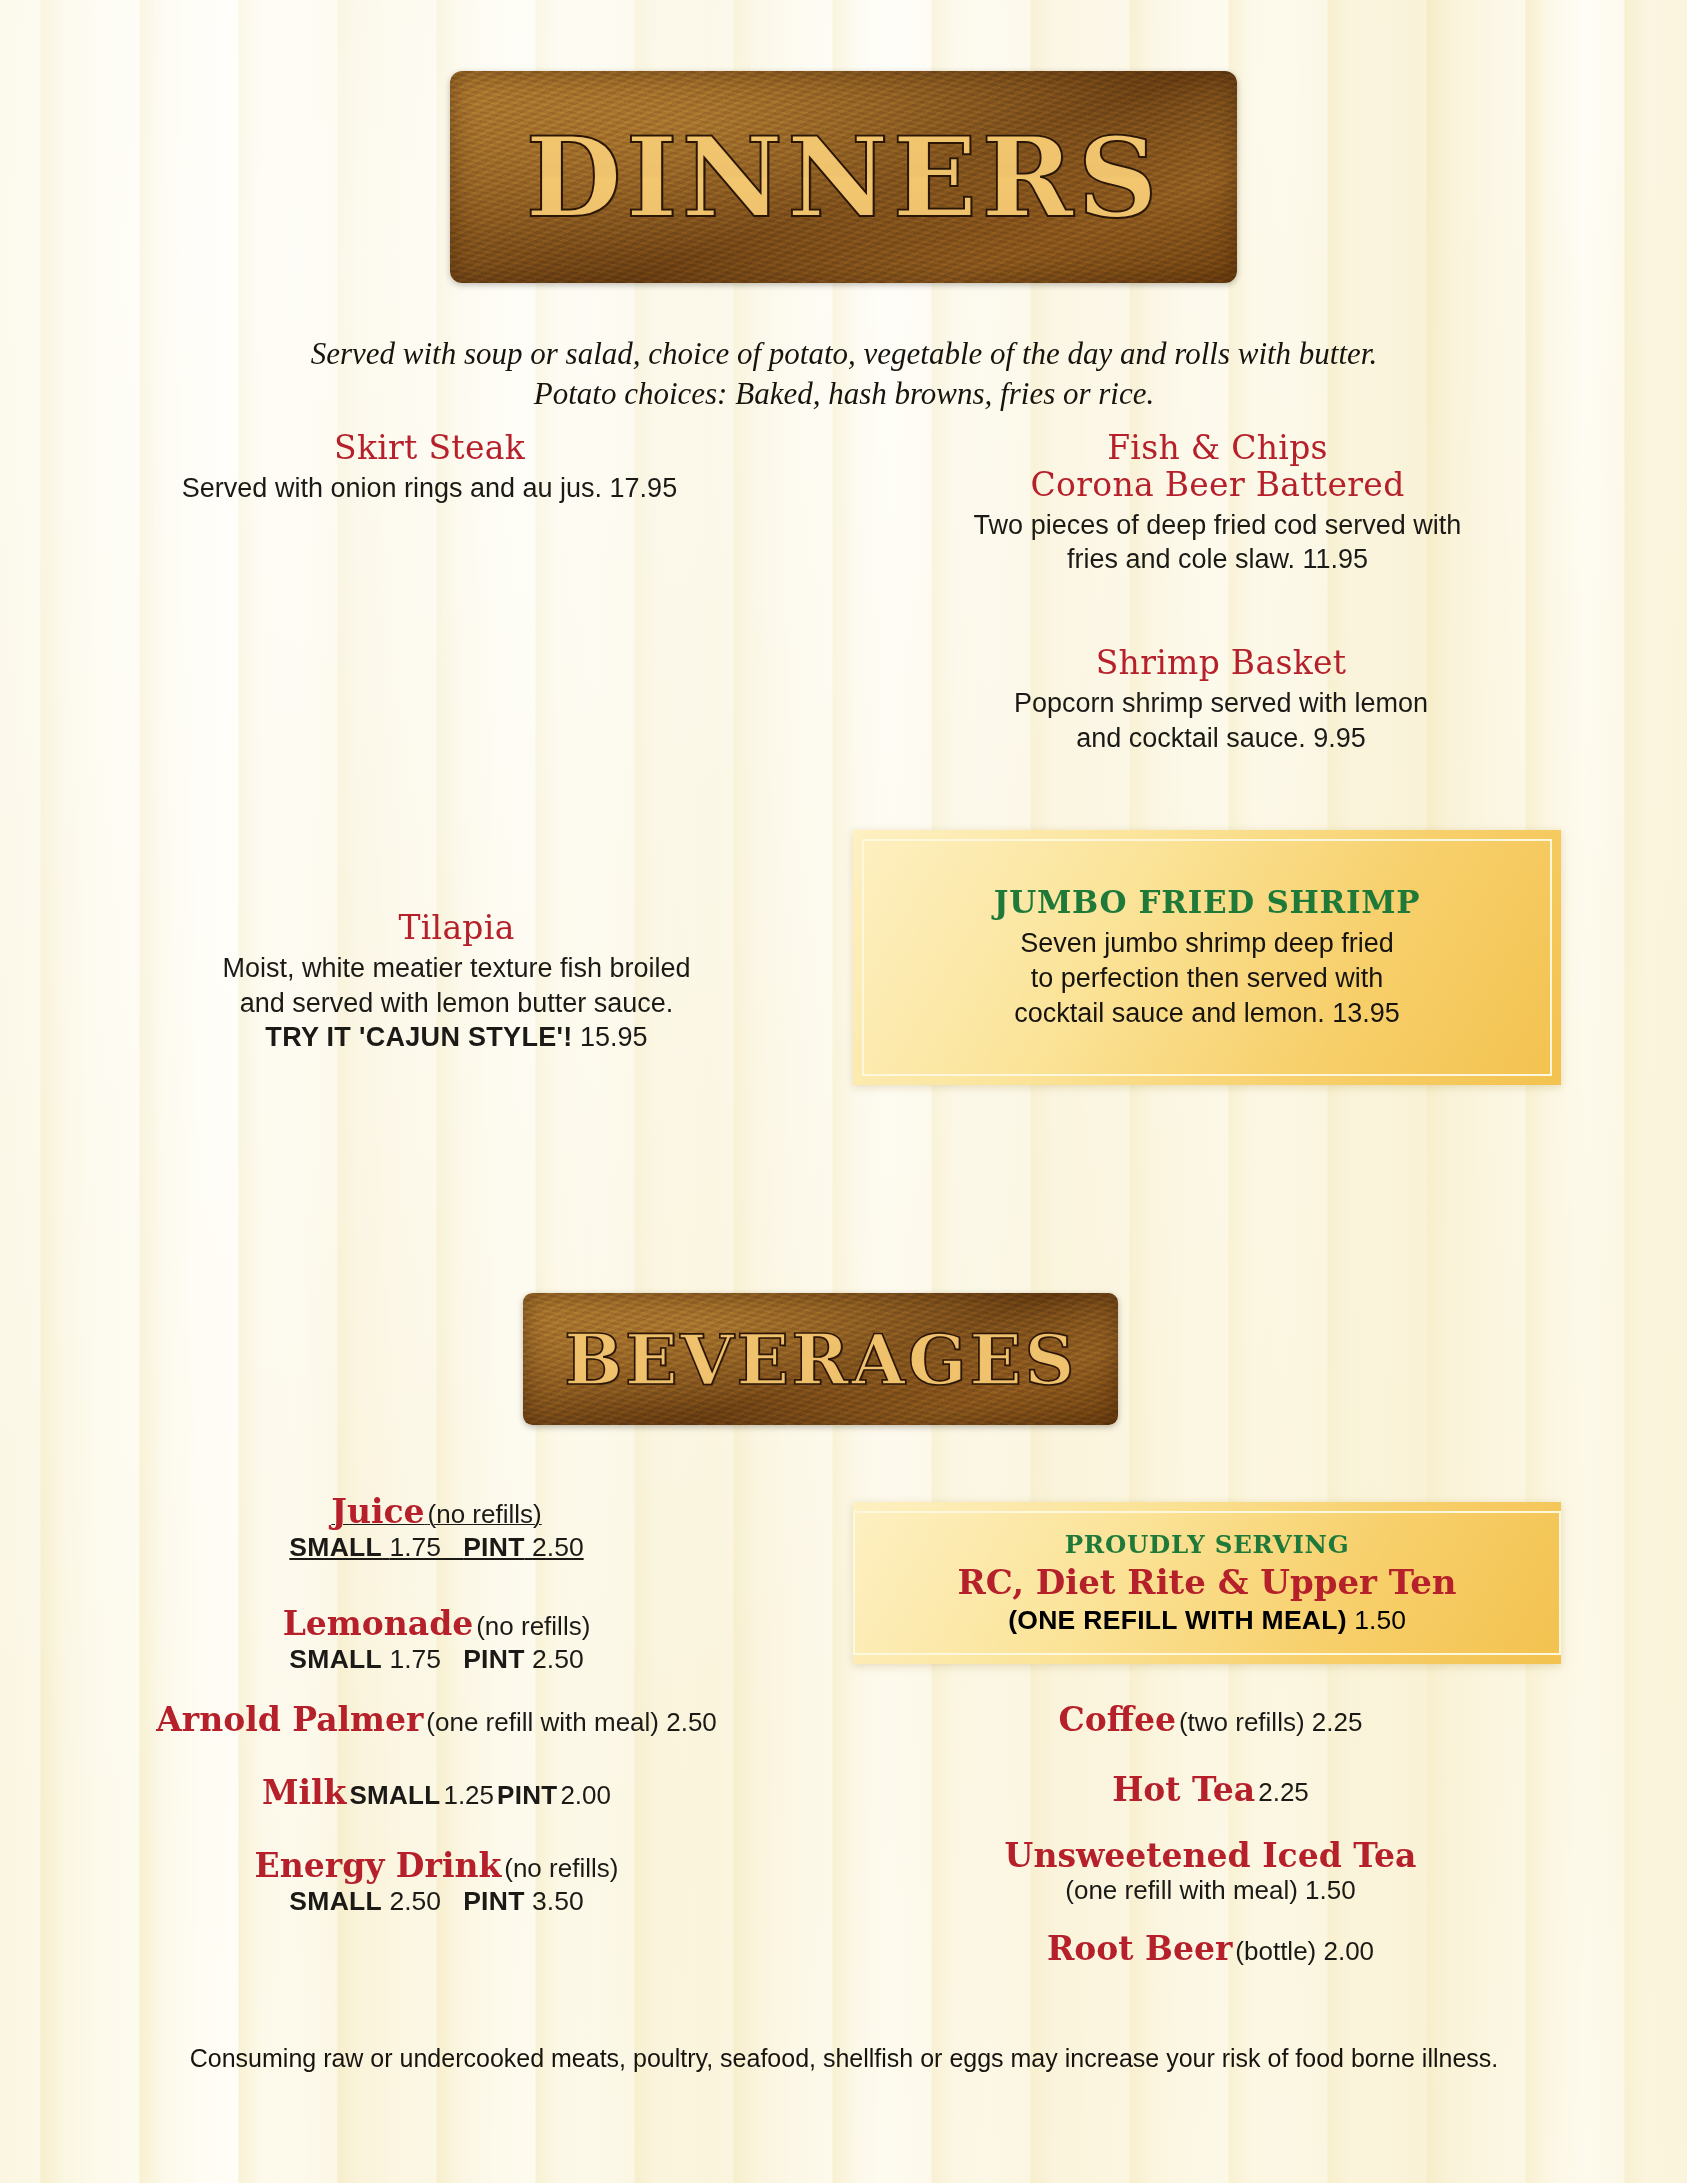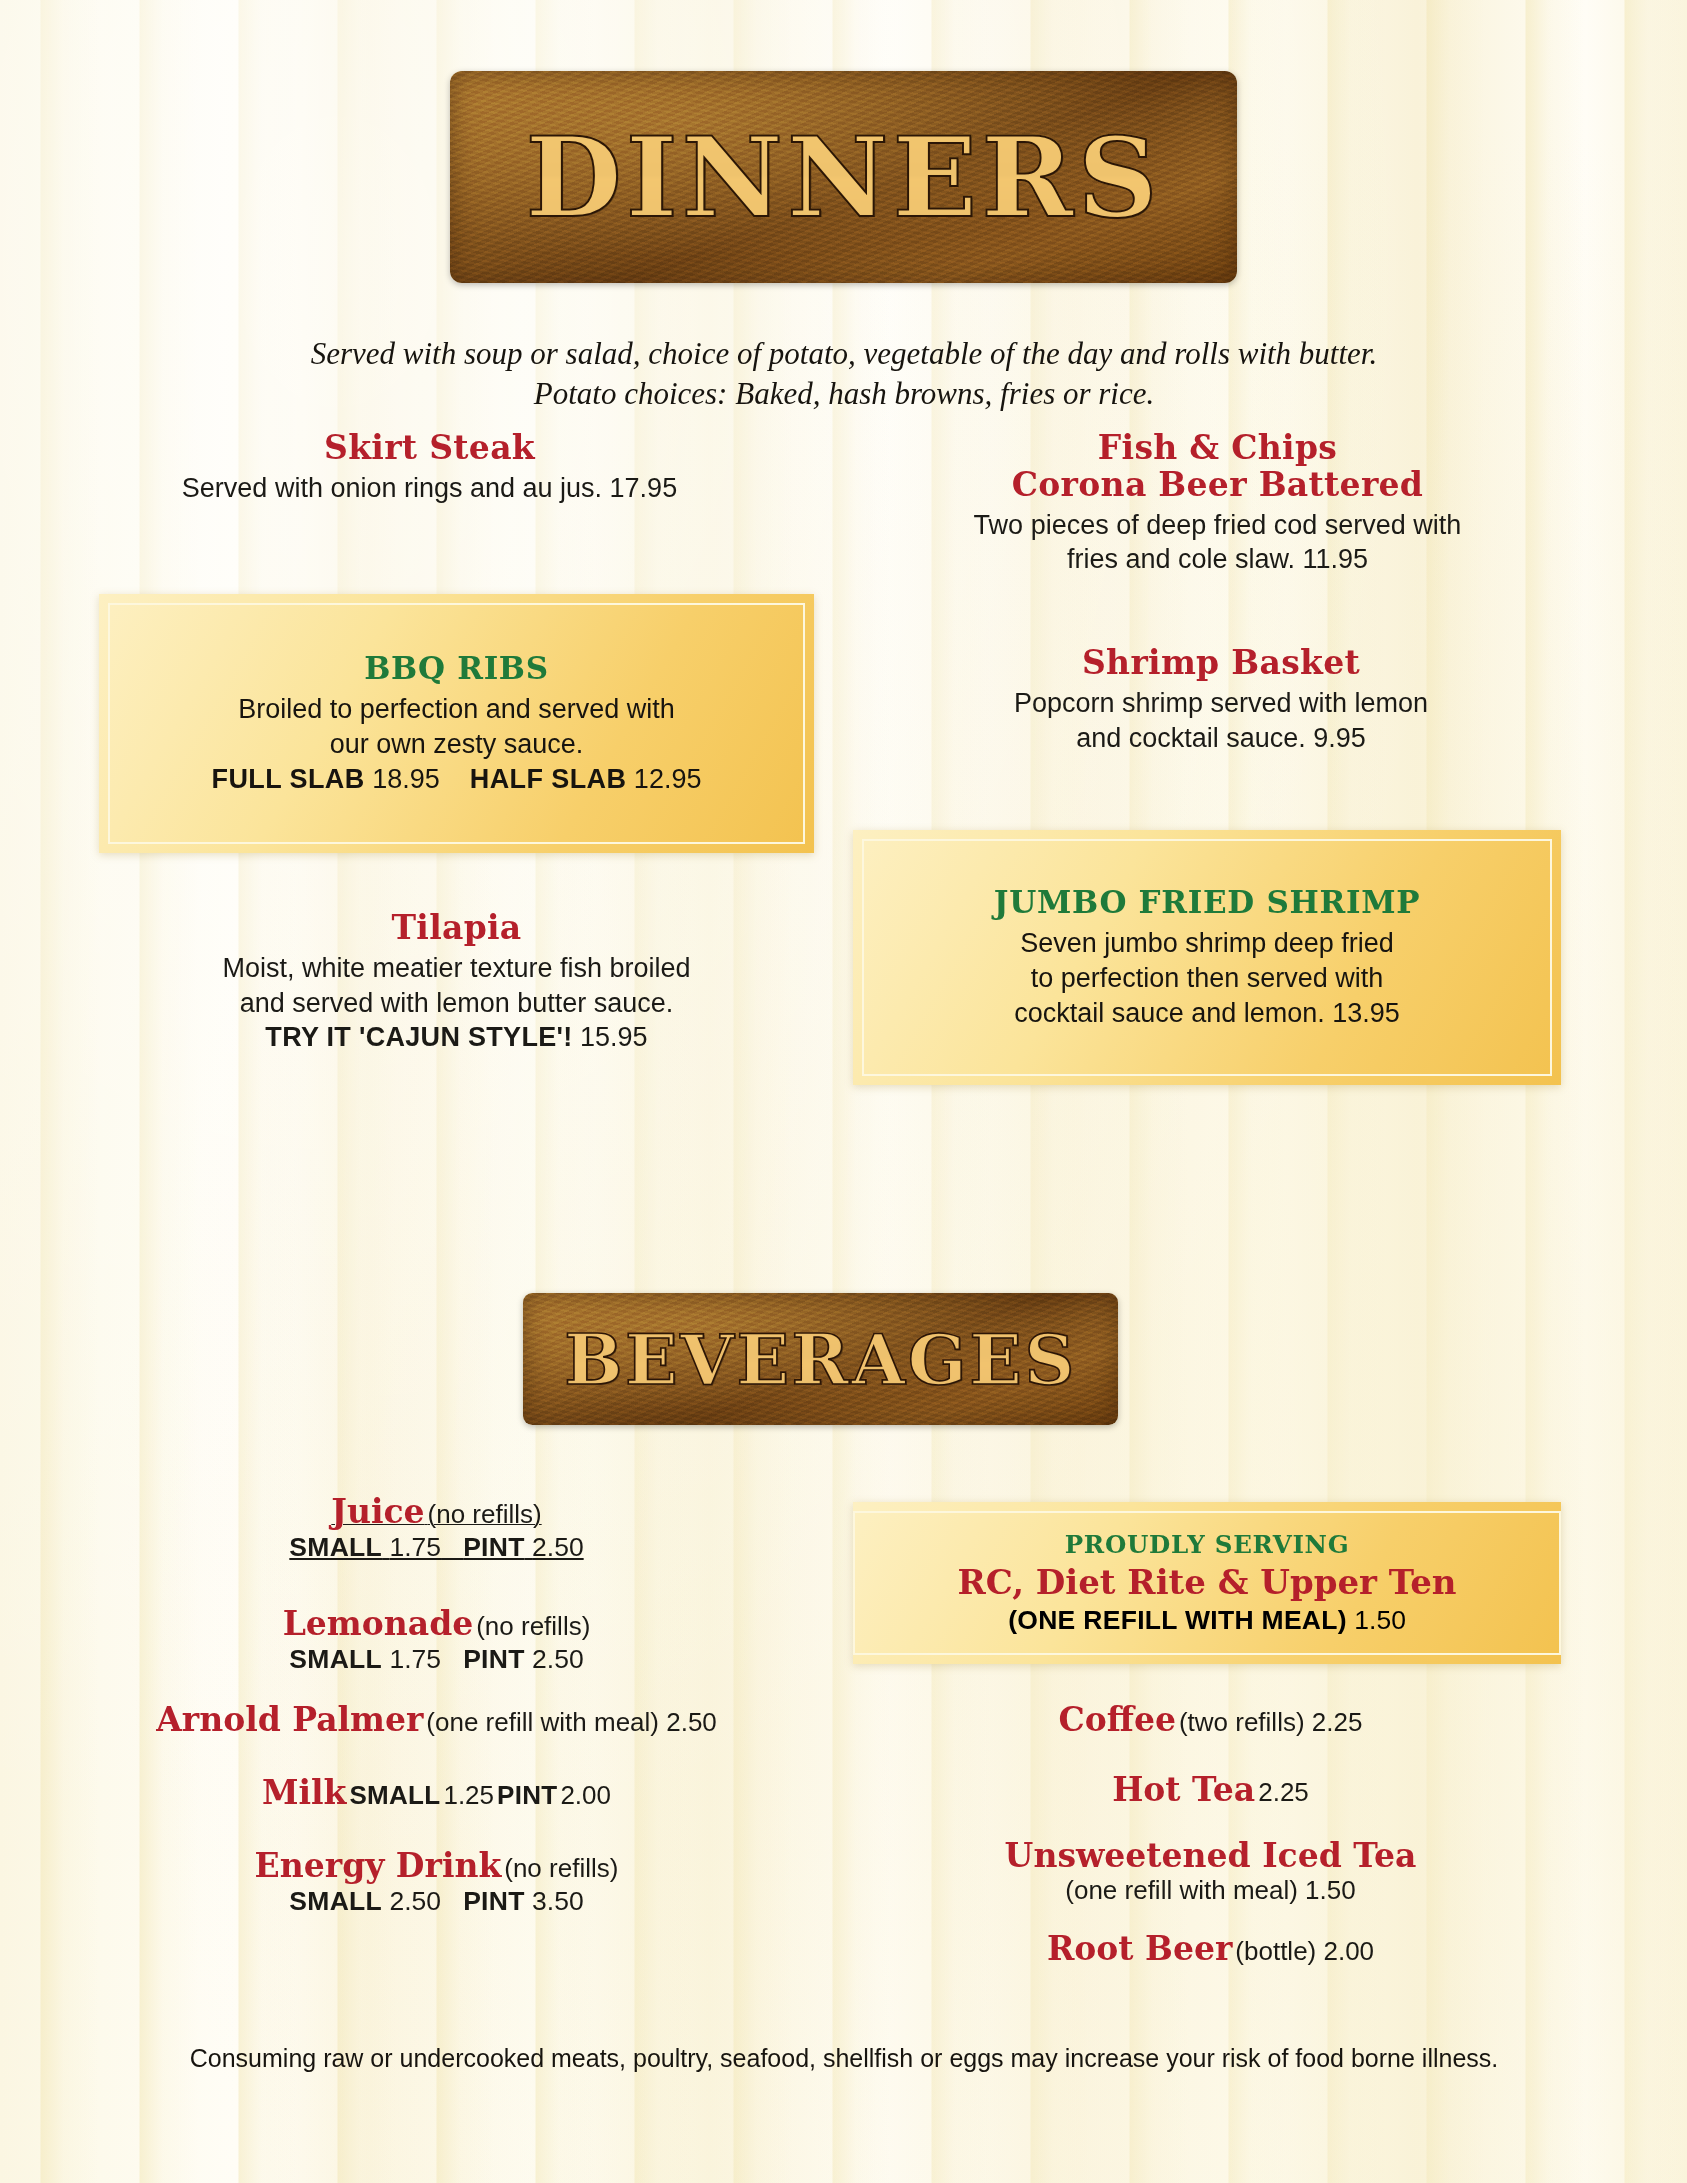--- a/index.html
+++ b/index.html
@@ -120,21 +120,21 @@
   }
 
   
   .item {
     position: absolute;
     text-align: center;
     color: #1b1a16;
   }
   .item .name {
     font-family: "DejaVu Serif", serif;
-    font-weight: bold;
+    font-weight: normal;
     color: #b5202b;
     font-size: 33px;
     line-height: 1.12;
     letter-spacing: 0.3px;
   }
   .item .desc {
     font-size: 27px;
     line-height: 1.28;
     margin-top: 4px;
   }
@@ -264,34 +264,20 @@
     <div class="desc">Served with onion rings and au jus.  17.95</div>
   </div>
 
   <div class="item" style="left:860px; top:430px; width:715px;">
     <div class="name">Fish &amp; Chips</div>
     <div class="name">Corona Beer Battered</div>
     <div class="desc">Two pieces of deep fried cod served with</div>
     <div class="desc" style="margin-top:0">fries and cole slaw.  11.95</div>
   </div>
 
-  <div class="box" style="left:99px; top:594px; width:715px; height:259px;">
-    <div class="inner">
-      <div class="name">BBQ RIBS</div>
-      <div class="desc">Broiled to perfection and served with</div>
-      <div class="desc" style="margin-top:0">our own zesty sauce.</div>
-      <div class="desc" style="margin-top:0">
-        <span class="bold">FULL SLAB</span>
-        <span>18.95</span>
-        &nbsp;&nbsp;
-        <span class="bold">HALF SLAB</span>
-        <span>12.95</span>
-      </div>
-    </div>
-  </div>
 
   <div class="item" style="left:867px; top:645px; width:708px;">
     <div class="name">Shrimp Basket</div>
     <div class="desc">Popcorn shrimp served with lemon</div>
     <div class="desc" style="margin-top:0">and cocktail sauce.  9.95</div>
   </div>
 
   <div class="item" style="left:106px; top:910px; width:701px;">
     <div class="name">Tilapia</div>
     <div class="desc">Moist, white meatier texture fish broiled</div>

